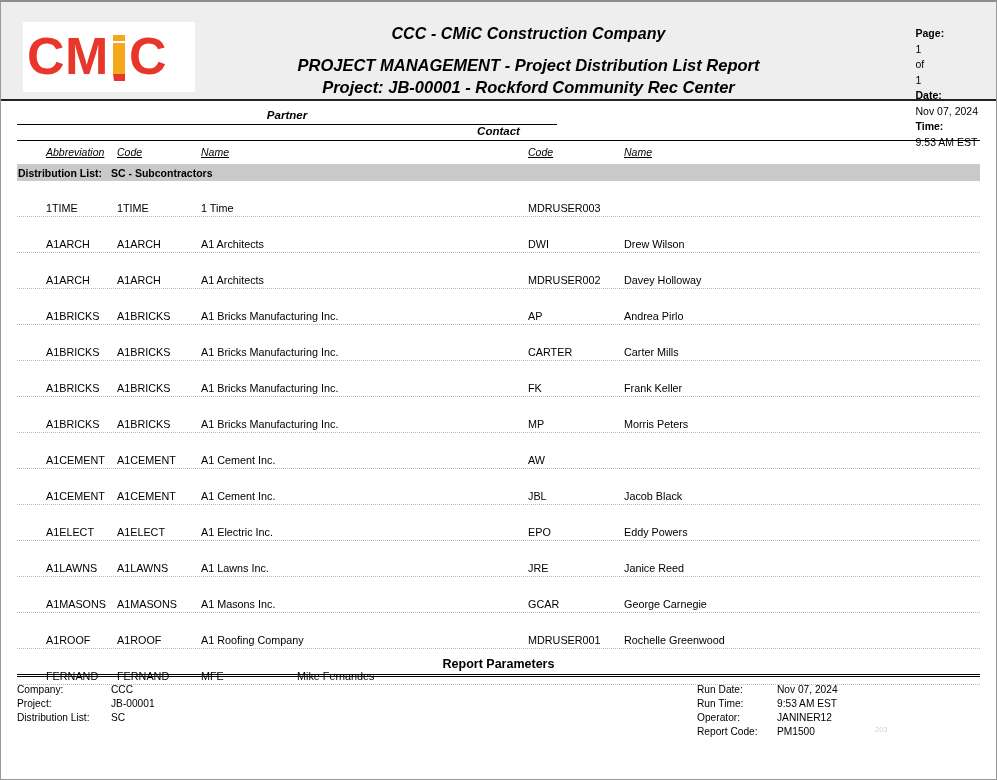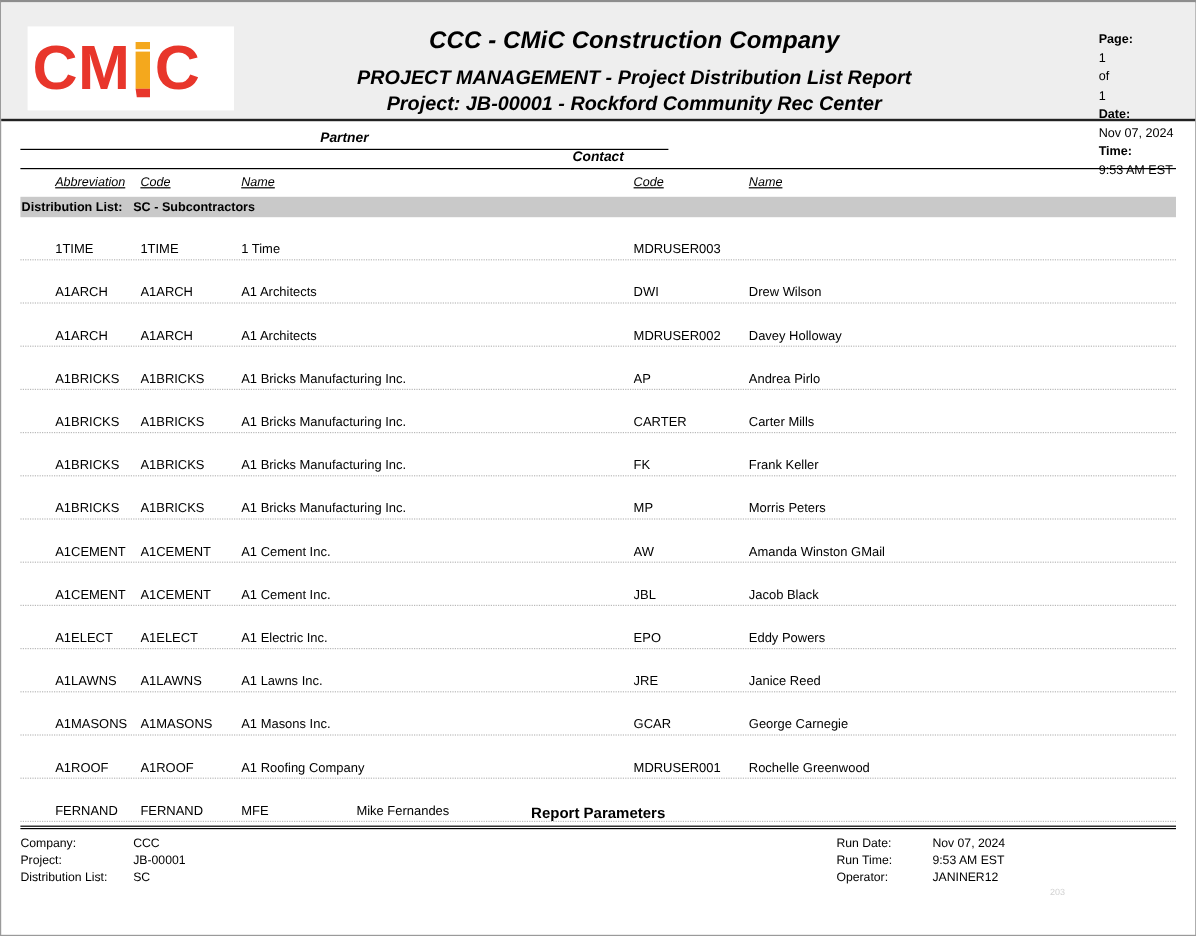--- a/index.html
+++ b/index.html
@@ -44,21 +44,21 @@
     overflow: hidden;
   }
   .logo-svg { display:block; }
 
   .hdr-center {
     position: absolute;
     left: 210px; right: 150px; top: 22px;
     text-align: center;
   }
   .hdr-line1 {
-    font-size: 20px;
+    font-size: 16px;
     font-weight: bold;
     font-style: italic;
     letter-spacing: .1px;
     line-height: 20px;
   }
   .hdr-line2 {
     font-size: 16.5px;
     font-weight: bold;
     font-style: italic;
     line-height: 20px;
@@ -313,21 +313,20 @@
           <div class="cell d-code">A1BRICKS</div>
           <div class="cell d-name">A1 Bricks Manufacturing Inc.</div>
           <div class="cell d-ccode wrap">MP</div>
           <div class="cell d-cname">Morris Peters</div>
         </div>
         <div class="drow">
           <div class="cell d-abbrev">A1CEMENT</div>
           <div class="cell d-code">A1CEMENT</div>
           <div class="cell d-name">A1 Cement Inc.</div>
           <div class="cell d-ccode wrap">AW</div>
-          <div class="cell d-cname">Amanda Winston GMail</div>
         </div>
         <div class="drow">
           <div class="cell d-abbrev">A1CEMENT</div>
           <div class="cell d-code">A1CEMENT</div>
           <div class="cell d-name">A1 Cement Inc.</div>
           <div class="cell d-ccode wrap">JBL</div>
           <div class="cell d-cname">Jacob Black</div>
         </div>
         <div class="drow">
           <div class="cell d-abbrev">A1ELECT</div>
@@ -391,17 +390,21 @@
             <span class="rp-val">Nov 07, 2024</span>
           </div>
           <div class="rp-line">
             <span class="rp-lbl">Run Time:</span>
             <span class="rp-val">9:53 AM EST</span>
           </div>
           <div class="rp-line">
             <span class="rp-lbl">Operator:</span>
             <span class="rp-val">JANINER12</span>
           </div>
+          <div class="rp-line">
+            <span class="rp-lbl">Report Code:</span>
+            <span class="rp-val">PM1500</span>
+          </div>
         </div>
     </div>
   </div>
 
 </div>
 
 </body></html>

